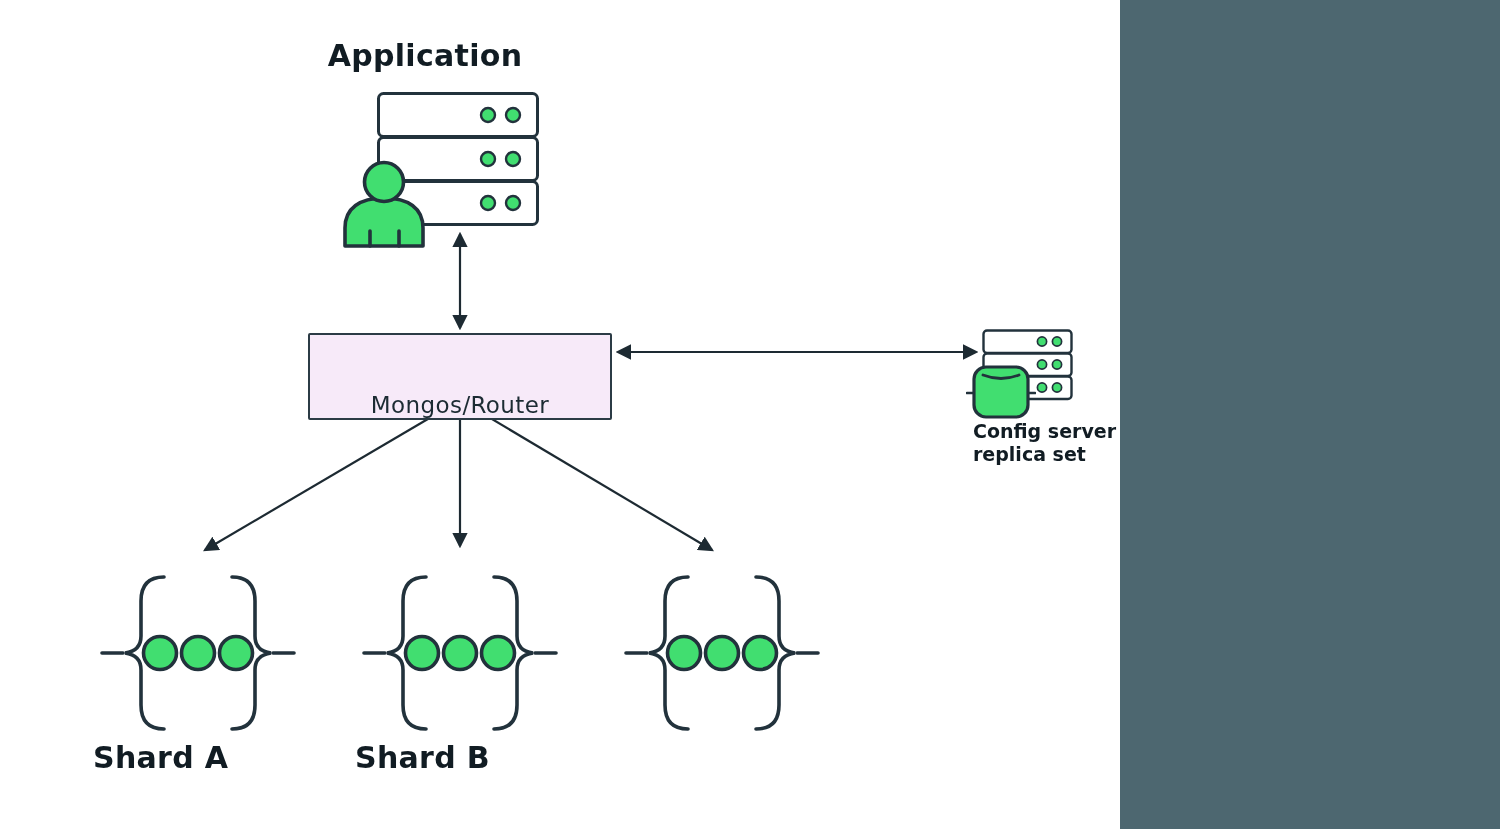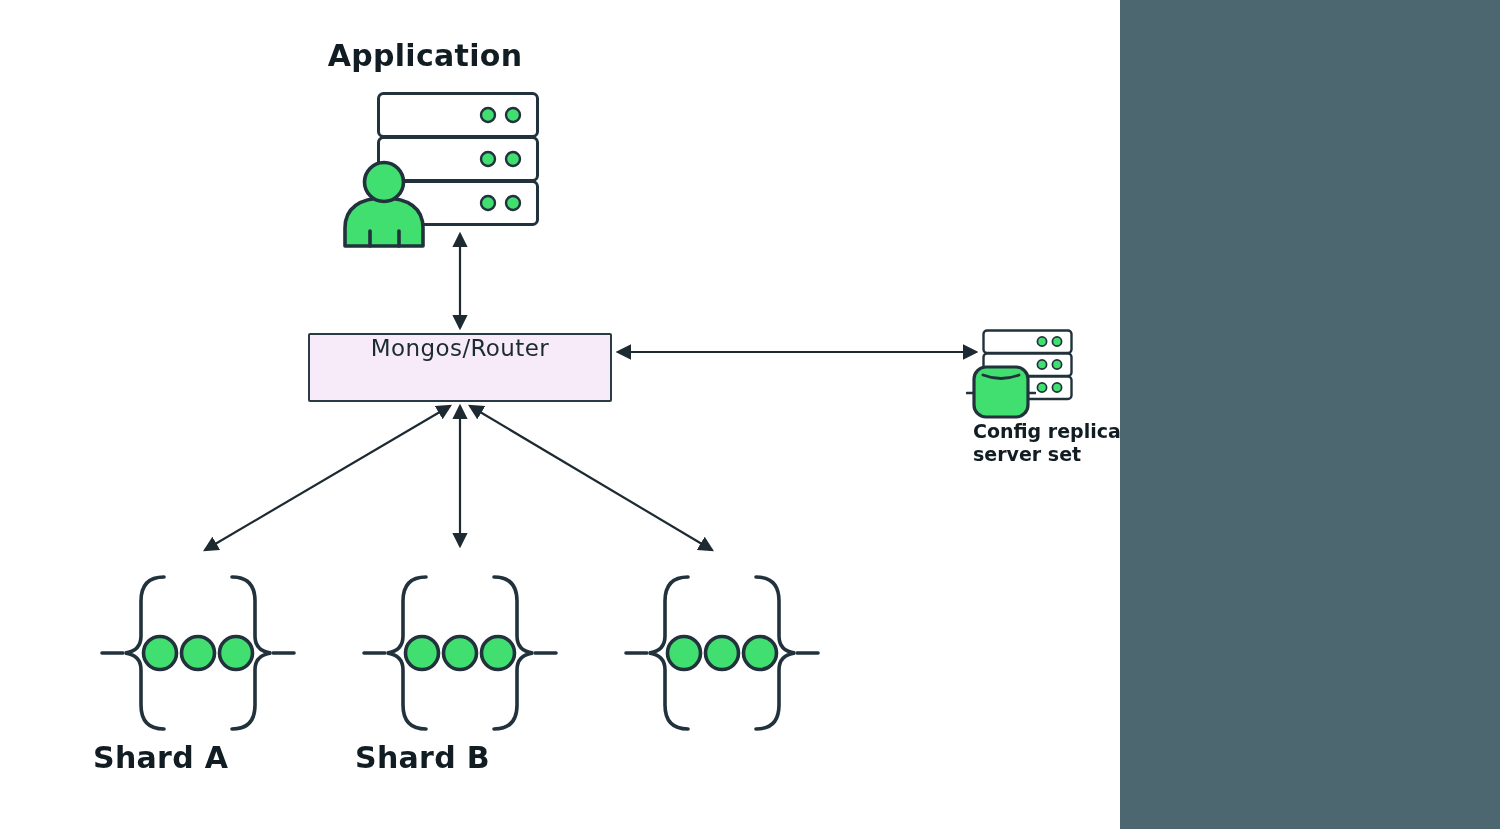--- a/index.html
+++ b/index.html
@@ -18,23 +18,23 @@
   .shard-label{
     top:740px;width:210px;text-align:left;
     font-size:30px;font-weight:800;letter-spacing:.3px;color:#111c23;
   }
   .config-label{
     left:973px;top:420px;width:160px;text-align:left;
     font-size:19px;font-weight:800;line-height:23px;color:#111c23;
   }
   
   .router-box{
-    left:308px;top:333px;width:304px;height:69px;box-sizing:border-box;
+    left:308px;top:333px;width:304px;height:87px;box-sizing:border-box;
     background:#f7eaf9;border:2.5px solid #2b3b45;border-radius:2px;
-    display:flex;align-items:flex-start;justify-content:center;
+    display:flex;align-items:flex-end;justify-content:center;
   }
   .router-box span{font-size:23px;font-weight:400;color:#1c2b33;letter-spacing:.4px;}
   .arrow-layer{left:0;top:0;width:1500px;height:829px;pointer-events:none;}
   svg{display:block;}
 </style>
 </head>
 <body>
 
 <div class="canvas">
 
@@ -97,22 +97,22 @@
     </g>
   </svg>
 
   <svg class="abs" style="left:966px;top:364px;" width="70" height="56" viewBox="0 0 70 56">
     <path d="M1 29 H 8 M62 29 H 69" stroke="#22323c" stroke-width="2.6" stroke-linecap="round"></path>
     <rect x="8" y="3" width="54" height="50" rx="12" fill="#41de70" stroke="#22323c" stroke-width="3.2"></rect>
     <path d="M17 11 Q 35 18 53 11" fill="none" stroke="#22323c" stroke-width="2.8" stroke-linecap="round"></path>
   </svg>
 
   <div class="abs config-label">
-    <div>Config replica</div>
-    <div>server set</div>
+    <div>Config server</div>
+    <div>replica set</div>
   </div>
 
   <svg class="abs" style="left:100px;top:572px;" width="196" height="162" viewBox="0 0 196 162">
     <g fill="none" stroke="#22323c" stroke-width="3.6" stroke-linecap="round">
       <path d="M2 81 H 23"></path>
       <path d="M64 5 Q 41 5 41 29 V 64 Q 41 79 25 81 Q 41 83 41 98 V 133 Q 41 157 64 157"></path>
       <path d="M132 5 Q 155 5 155 29 V 64 Q 155 79 171 81 Q 155 83 155 98 V 133 Q 155 157 132 157"></path>
       <path d="M173 81 H 194"></path>
     </g>
     <g fill="#41de70" stroke="#22323c" stroke-width="3.6">

